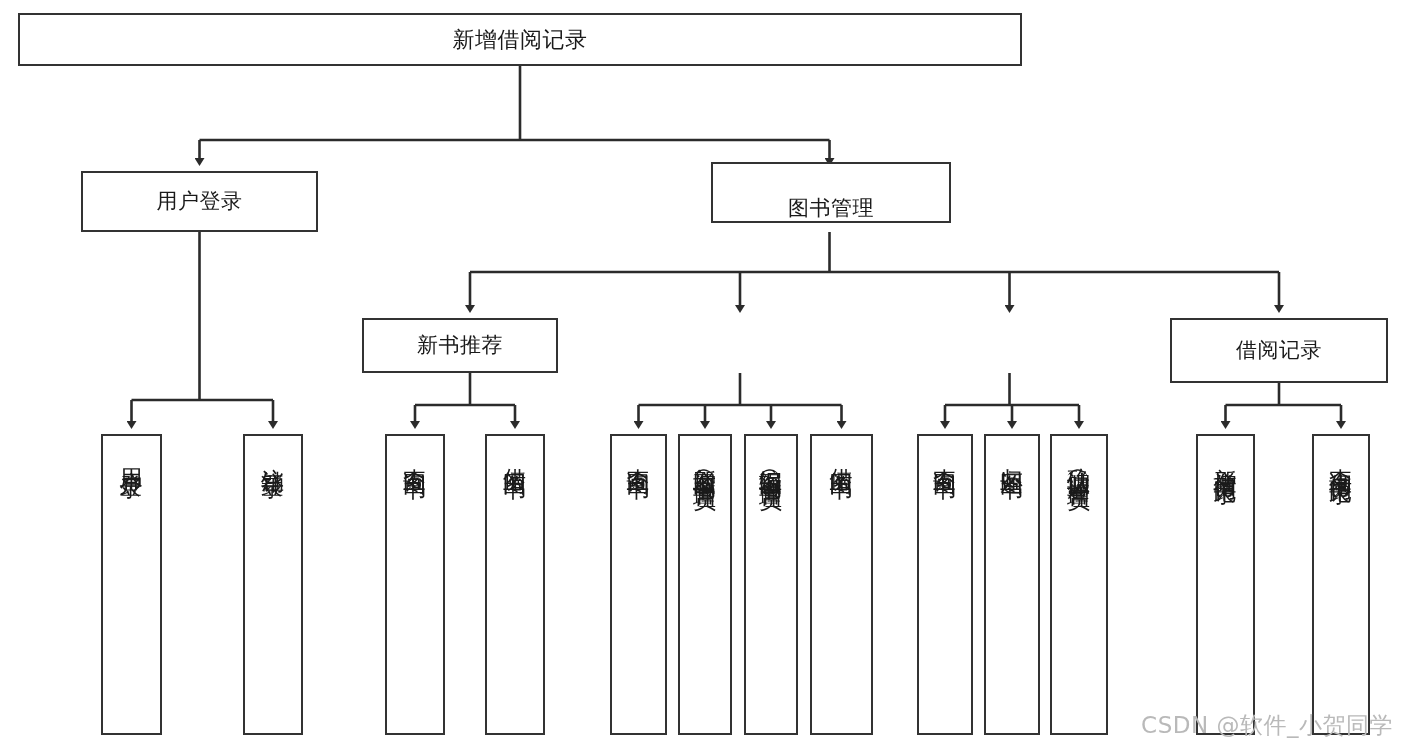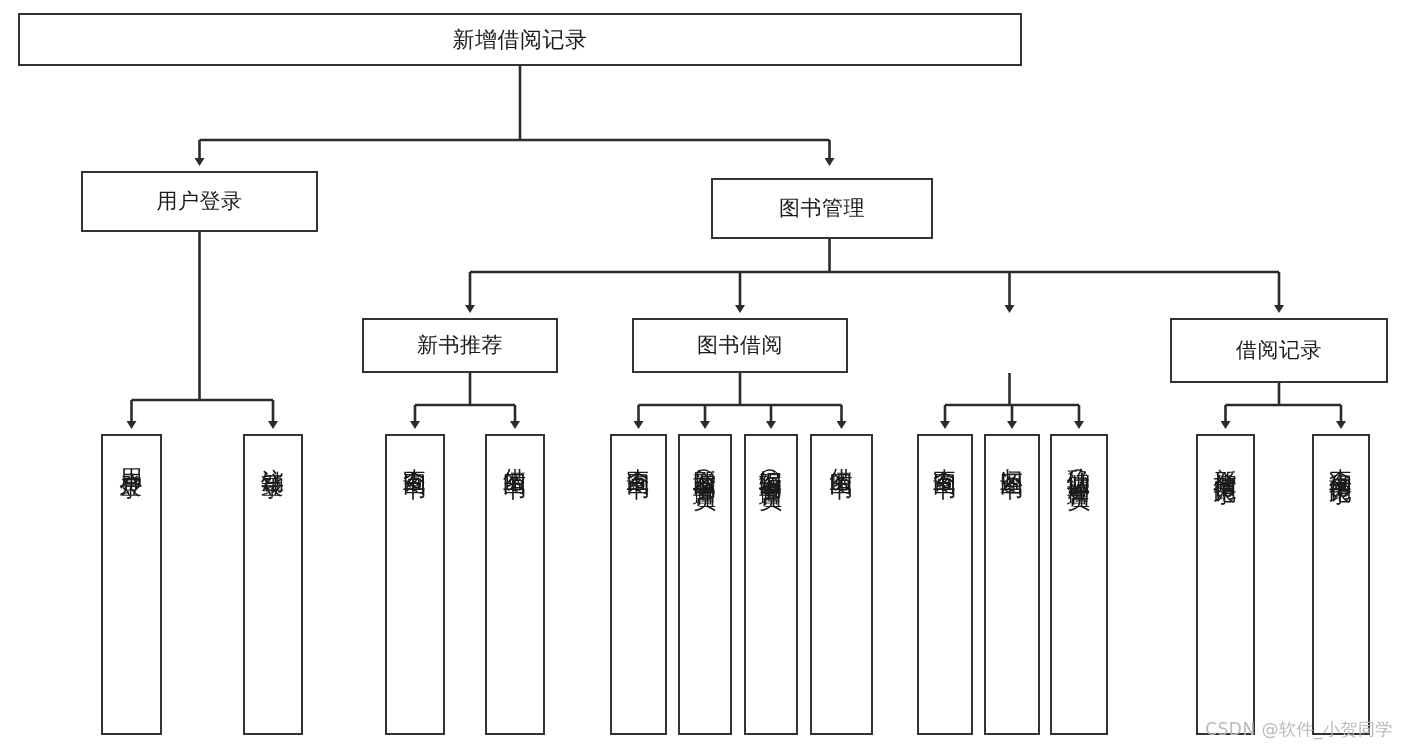--- a/index.html
+++ b/index.html
@@ -56,21 +56,21 @@
     text-orientation: upright;
     font-size: 23px;
     line-height: 1.05;
     letter-spacing: 3px;
   }
   .node.root .label { font-size: 22px; }
   .watermark {
     position: absolute;
     right: 12px;
     bottom: 6px;
-    font-size: 17px;
+    font-size: 23px;
     color: #b9b9b9;
     letter-spacing: 0.5px;
     z-index: 3;
     white-space: nowrap;
   }
 </style>
 </head>
 <body>
 
 <div id="canvas">
@@ -117,28 +117,25 @@
       </g>
   </svg>
 
   <div class="watermark">CSDN @软件_小贺同学</div>
 <div class="node horiz root" style="left: 18px; top: 13px; width: 1004px; height: 53px;">
       <span class="label">新增借阅记录</span>
     </div>
     <div class="node horiz" style="left: 81px; top: 171px; width: 237px; height: 61px;">
       <span class="label">用户登录</span>
     </div>
-    <div class="node horiz" style="left: 711px; top: 178px; width: 222px; height: 61px;">
+    <div class="node horiz" style="left: 711px; top: 162px; width: 240px; height: 61px; align-items: flex-end;">
       <span class="label">图书管理</span>
     </div>
     <div class="node horiz" style="left: 362px; top: 318px; width: 196px; height: 55px;">
       <span class="label">新书推荐</span>
-    </div>
-    <div class="node horiz" style="left: 632px; top: 318px; width: 216px; height: 55px;">
-      <span class="label">图书借阅</span>
     </div>
     <div class="node horiz" style="left: 1170px; top: 318px; width: 218px; height: 65px;">
       <span class="label">借阅记录</span>
     </div>
     <div class="node vert" style="left: 101px; top: 434px; width: 61px; height: 301px;">
       <span class="label">用户登录</span>
     </div>
     <div class="node vert" style="left: 243px; top: 434px; width: 60px; height: 301px;">
       <span class="label">注销登录</span>
     </div>

